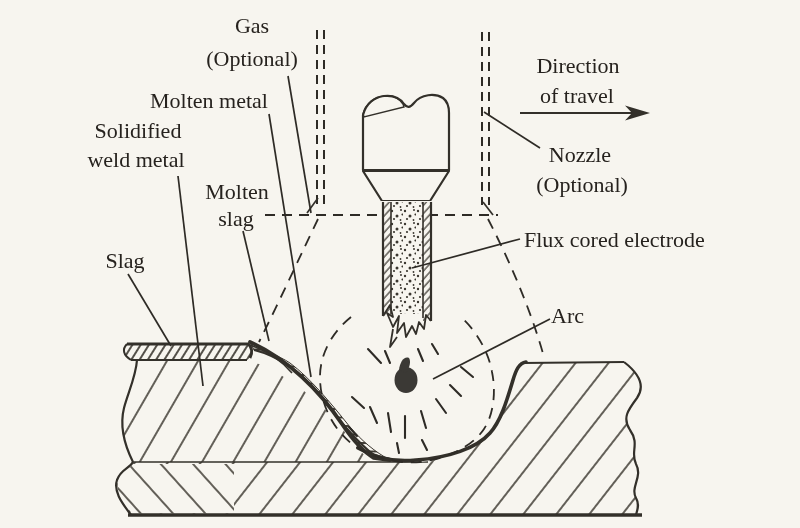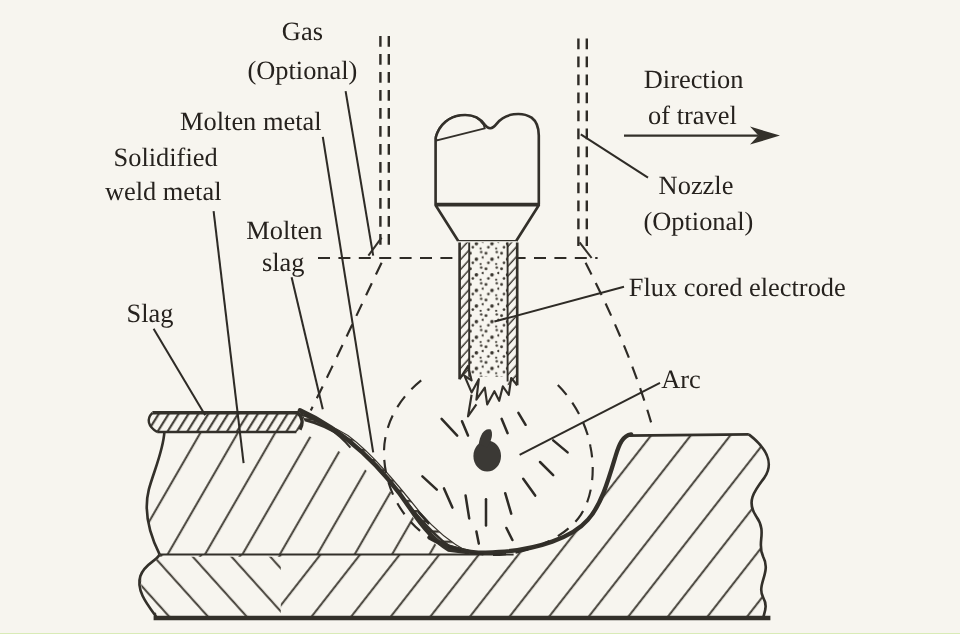--- a/index.html
+++ b/index.html
@@ -1,16 +1,16 @@
 <!DOCTYPE html>
 <html><head>
 <meta charset="utf-8">
 <style>
   html,body{margin:0;padding:0;background:#f7f5ef;}
-  #stage{position:relative;width:800px;height:528px;overflow:hidden;background:#84cc16;}
+  #stage{position:relative;width:800px;height:528px;overflow:hidden;background:#c4b5fd;}
   svg{display:block;}
   text{font-family:"Liberation Serif","DejaVu Serif",serif;font-size:22px;fill:#26221e;}
   .mid{text-anchor:middle;}
   .ink{stroke:#33302a;fill:none;}
   .thin{stroke-width:1.7;}
   .med{stroke-width:2.2;}
   .thick{stroke-width:3.6;}
   .leader{stroke:#2e2b26;stroke-width:1.7;fill:none;}
   .dash-pair{stroke:#2e2b26;stroke-width:2;stroke-dasharray:9 6;fill:none;}
   .dash-env{stroke:#2e2b26;stroke-width:1.8;stroke-dasharray:11 8;fill:none;}

